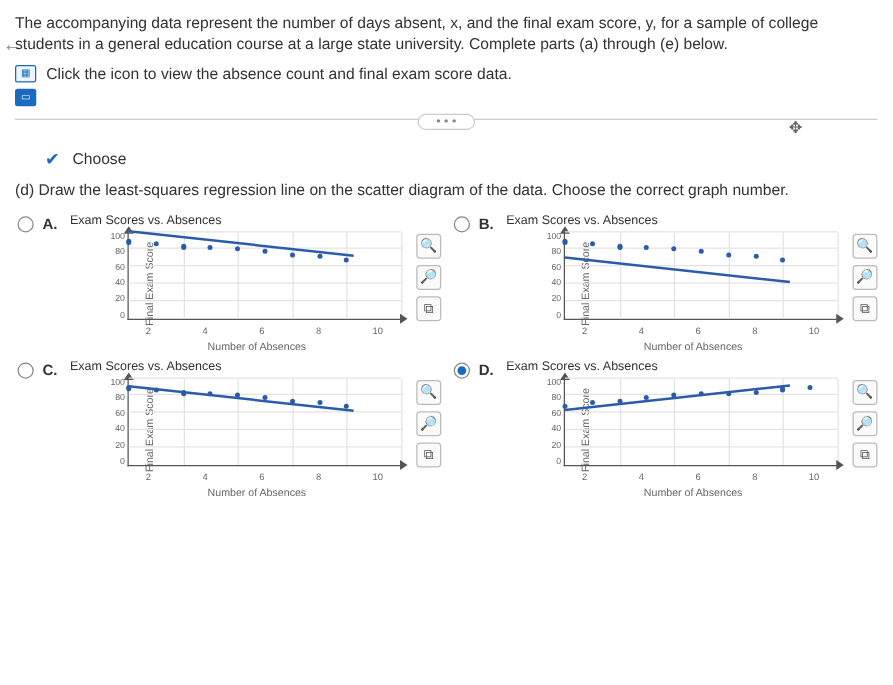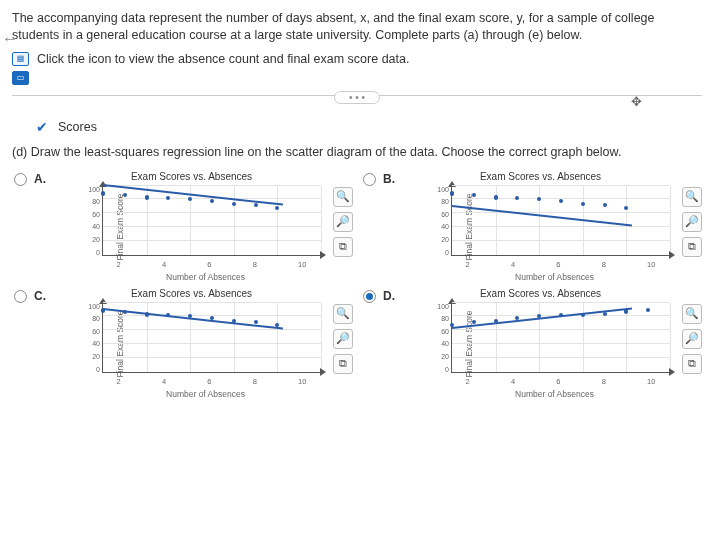--- a/index.html
+++ b/index.html
@@ -18,21 +18,21 @@
 .radio-row{display:flex;align-items:center;gap:8px;margin:6px 0;font-size:12.5px}
 .radio-outer{width:13px;height:13px;border:1.5px solid #888;border-radius:50%;display:inline-flex;align-items:center;justify-content:center}
 .radio-outer.sel::after{content:"";width:7px;height:7px;background:#1a6bbf;border-radius:50%}
 .check-sel{width:14px;height:14px;color:#1a6bbf;font-size:14px;line-height:14px}
 .q-text{margin:6px 0 8px;font-size:12.5px;line-height:1.35}
 .options-grid{display:grid;grid-template-columns:1fr 1fr;gap:4px 8px}
 .option{display:flex;align-items:flex-start;gap:6px}
 .opt-radio-col{padding-top:4px;display:flex;flex-direction:column;align-items:center;width:16px}
 .opt-label{font-weight:bold;font-size:12px;margin-top:3px;width:16px}
 .chart-wrap{position:relative;flex:1}
-.chart-title{font-size:10px;text-align:center;margin:2px 0}
+.chart-title{font-size:10px;text-align:left;margin:2px 0}
 .chart-box{position:relative;height:86px;margin:2px 0 2px 28px}
 .y-axis-label{position:absolute;left:2px;top:50%;transform:translateY(-50%) rotate(-90deg);transform-origin:center;font-size:8.5px;color:#666;white-space:nowrap}
 .x-axis-label{font-size:8.5px;color:#666;text-align:center;margin-left:28px}
 .plot{position:absolute;left:18px;top:2px;right:6px;bottom:14px;border-left:1.5px solid #555;border-bottom:1.5px solid #555}
 .plot::before{content:"";position:absolute;left:-4px;top:-5px;border-left:4px solid transparent;border-right:4px solid transparent;border-bottom:6px solid #555}
 .plot::after{content:"";position:absolute;right:-5px;bottom:-4px;border-top:4px solid transparent;border-bottom:4px solid transparent;border-left:6px solid #555}
 .y-ticks{position:absolute;left:0;top:2px;bottom:14px;width:16px;font-size:7px;color:#666;display:flex;flex-direction:column;justify-content:space-between;text-align:right}
 .x-ticks{position:absolute;left:18px;right:6px;bottom:1px;font-size:7.5px;color:#666;display:flex;justify-content:space-between;padding:0 6%}
 .gridline{position:absolute;background:#e3e3e3}
 .gridline.h{left:0;right:0;height:1px}
@@ -59,25 +59,25 @@
 
   <hr>
   <div class="ellipsis-bar">
     <span class="ellipsis-pill">• • •</span>
     <span class="move-icon">✥</span>
   </div>
 
   <div class="radio-group">
     <div class="radio-row">
       <span class="check-sel">✔</span>
-      <span>Scores</span>
+      <span>Choose</span>
     </div>
   </div>
 
-  <p class="q-text">(d) Draw the least-squares regression line on the scatter diagram of the data. Choose the correct graph below.</p>
+  <p class="q-text">(d) Draw the least-squares regression line on the scatter diagram of the data. Choose the correct graph number.</p>
 
   <div class="options-grid" id="opts">
       <div class="option">
         <div class="opt-radio-col">
           <span class="radio-outer"></span>
         </div>
         <span class="opt-label">A.</span>
         <div class="chart-wrap">
           <div class="chart-title">Exam Scores vs. Absences</div>
           <div class="chart-box">

